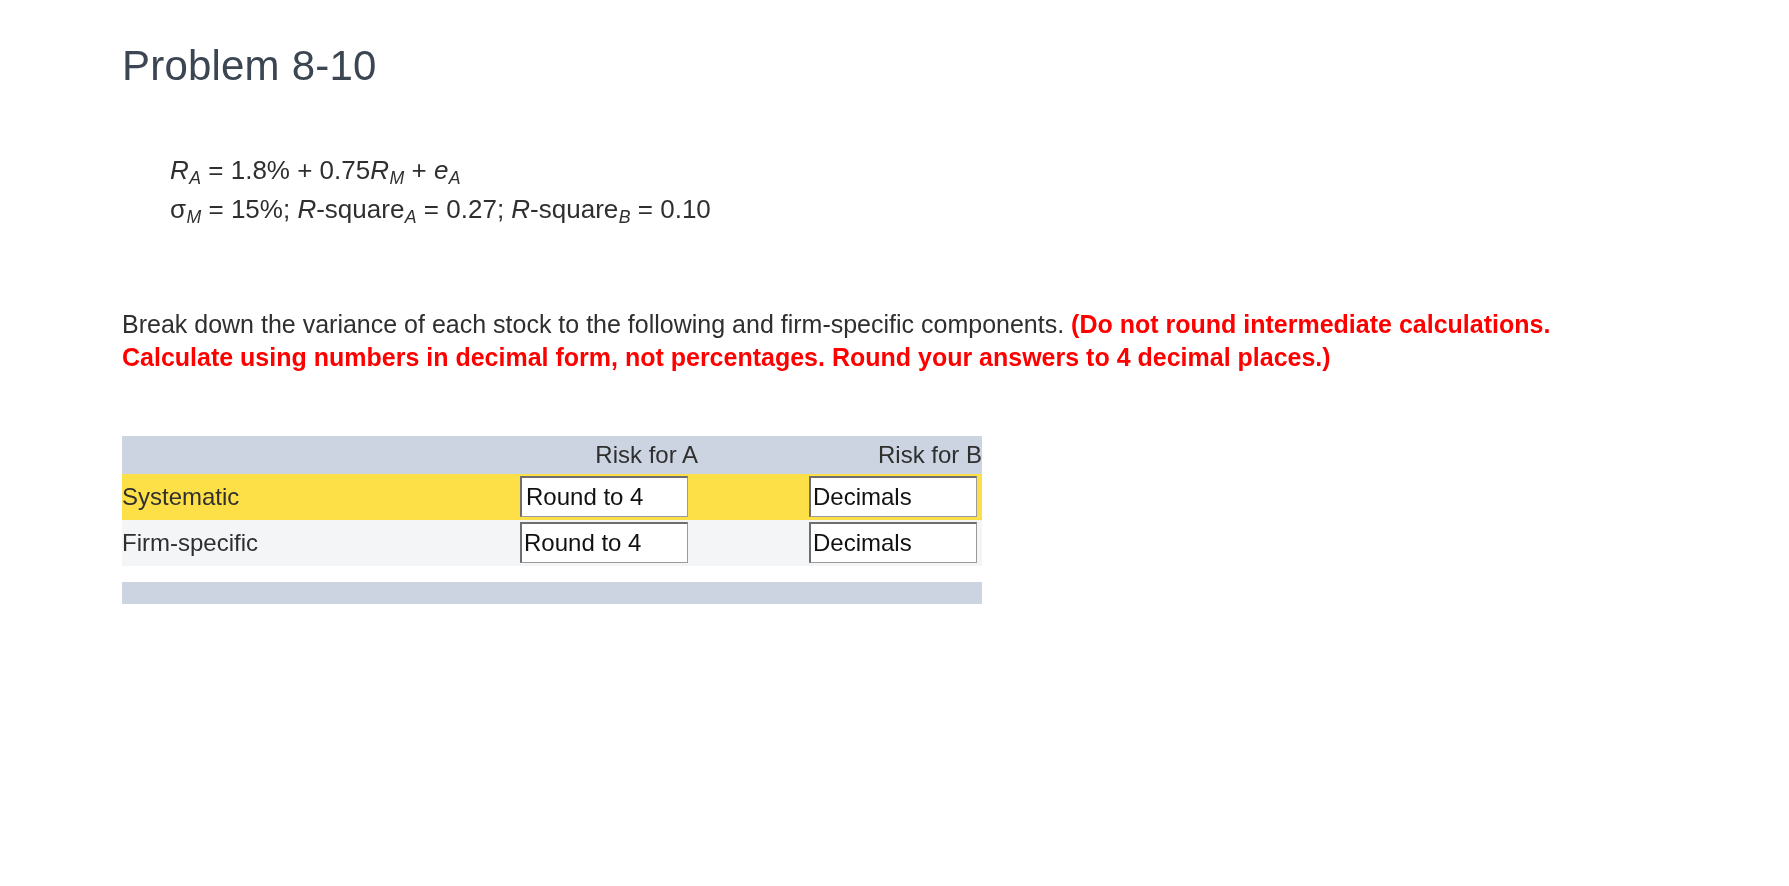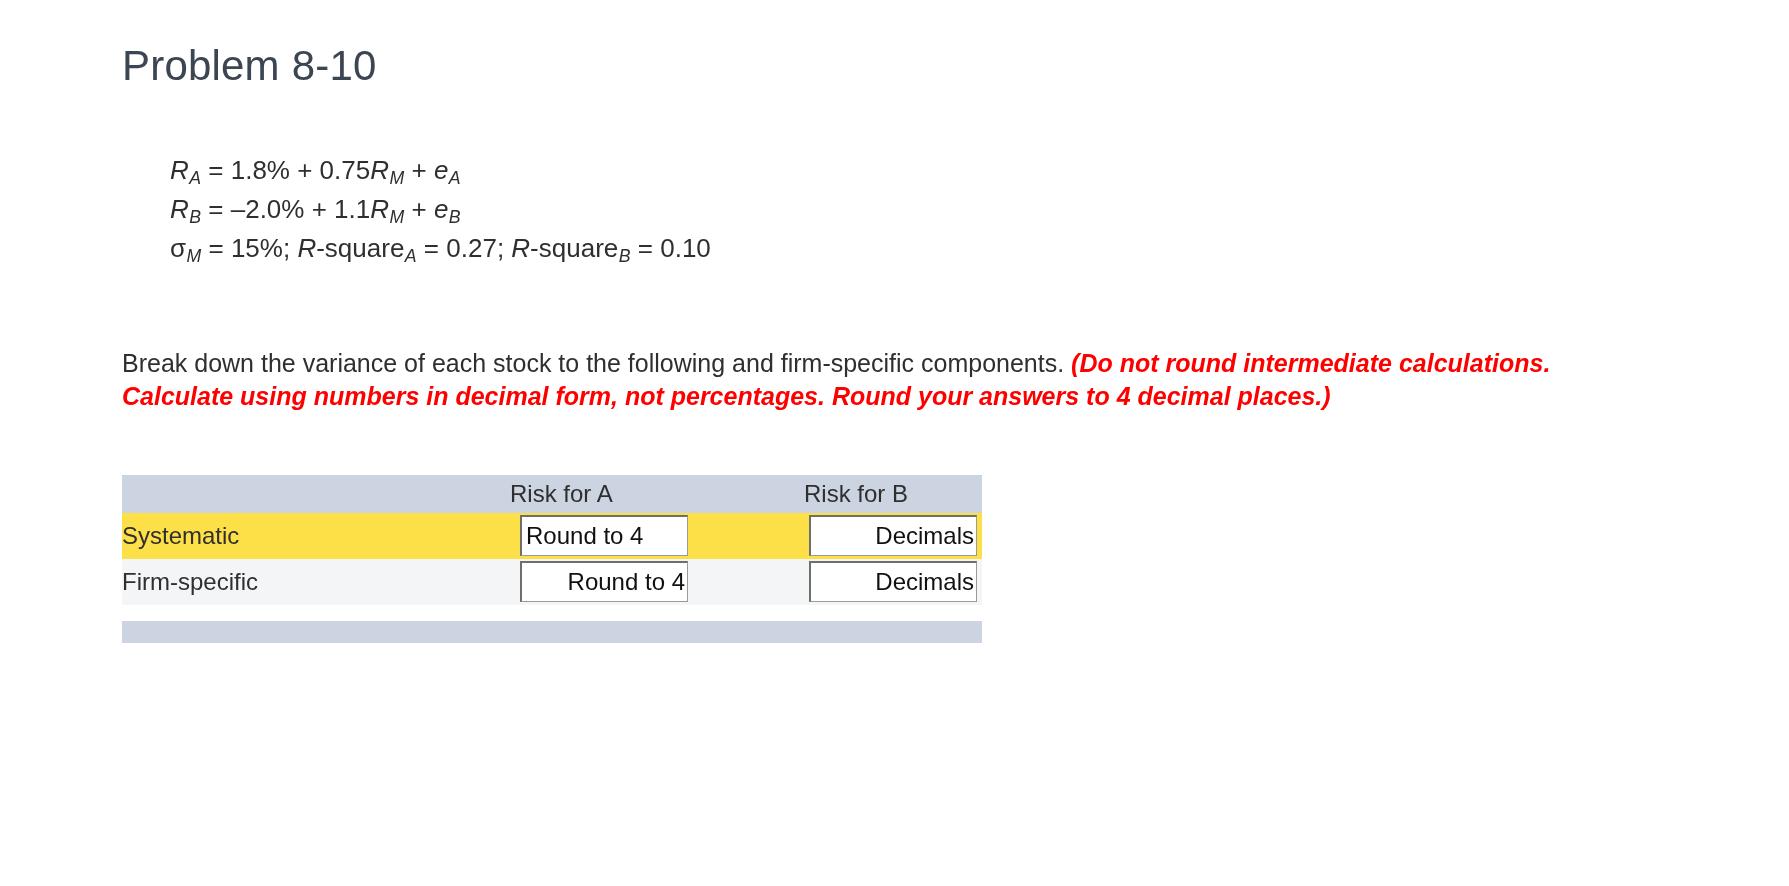--- a/index.html
+++ b/index.html
@@ -54,42 +54,41 @@
   .task {
     margin-top: 78px;
     font-size: 25px;
     line-height: 1.31;
     color: #2f2f2f;
     max-width: 1445px;
   }
   .task .red {
     color: #ff0000;
     font-weight: bold;
-    font-style: italic;
   }
   .tablewrap {
     margin-top: 62px;
     width: 860px;
   }
   table.answer-table {
     border-collapse: collapse;
     width: 860px;
     table-layout: fixed;
   }
   table.answer-table td, table.answer-table th {
     padding: 0;
     margin: 0;
     font-weight: normal;
   }
   .hdr-row td {
     background: #ccd4e2;
     height: 38px;
     font-size: 24px;
     color: #2f2f2f;
-    text-align: left;
+    text-align: right;
     vertical-align: middle;
   }
   .hdr-row td.blank { background: #ccd4e2; }
   .data-row td {
     height: 46px;
     vertical-align: middle;
     font-size: 24px;
     color: #2f2f2f;
   }
   .row-odd td { background: #fde047; }
@@ -107,21 +106,21 @@
     width: 168px;
     height: 41px;
     line-height: 37px;
     background: #ffffff;
     border: 1px solid #9a9a9a;
     border-top: 2px solid #6e6e6e;
     border-left: 2px solid #6e6e6e;
     font-size: 24px;
     font-family: "Liberation Sans", sans-serif;
     color: #111111;
-    text-align: right;
+    text-align: left;
     padding: 0 2px;
     outline: none;
     vertical-align: middle;
   }
   .field.left-align { text-align: left; padding-left: 4px; }
   .footer-bar {
     margin-top: 16px;
     width: 860px;
     height: 22px;
     background: #ccd4e2;
@@ -131,23 +130,20 @@
 <body>
 
 <div class="page">
 
   <h1 class="page-title">Problem 8-10</h1>
 
 
   <div class="eqblock">
     <div class="eqline">
       <span class="it">R</span><span class="sub">A</span><span> = 1.8% + 0.75</span><span class="it">R</span><span class="sub">M</span><span> + </span><span class="it">e</span><span class="sub">A</span>
-    </div>
-    <div class="eqline">
-      <span class="it">R</span><span class="sub">B</span><span> = –2.0% + 1.1</span><span class="it">R</span><span class="sub">M</span><span> + </span><span class="it">e</span><span class="sub">B</span>
     </div>
     <div class="eqline">
       <span>σ</span><span class="sub">M</span><span> = 15%; </span><span class="it">R</span><span>-square</span><span class="sub">A</span><span> = 0.27; </span><span class="it">R</span><span>-square</span><span class="sub">B</span><span> = 0.10</span>
     </div>
   </div>
 
   <div class="task">
     <span>Break down the variance of each stock to the following and firm-specific components. </span><span class="red">(Do not round intermediate calculations. Calculate using numbers in decimal form, not percentages. Round your answers to 4 decimal places.)</span>
   </div>
 

